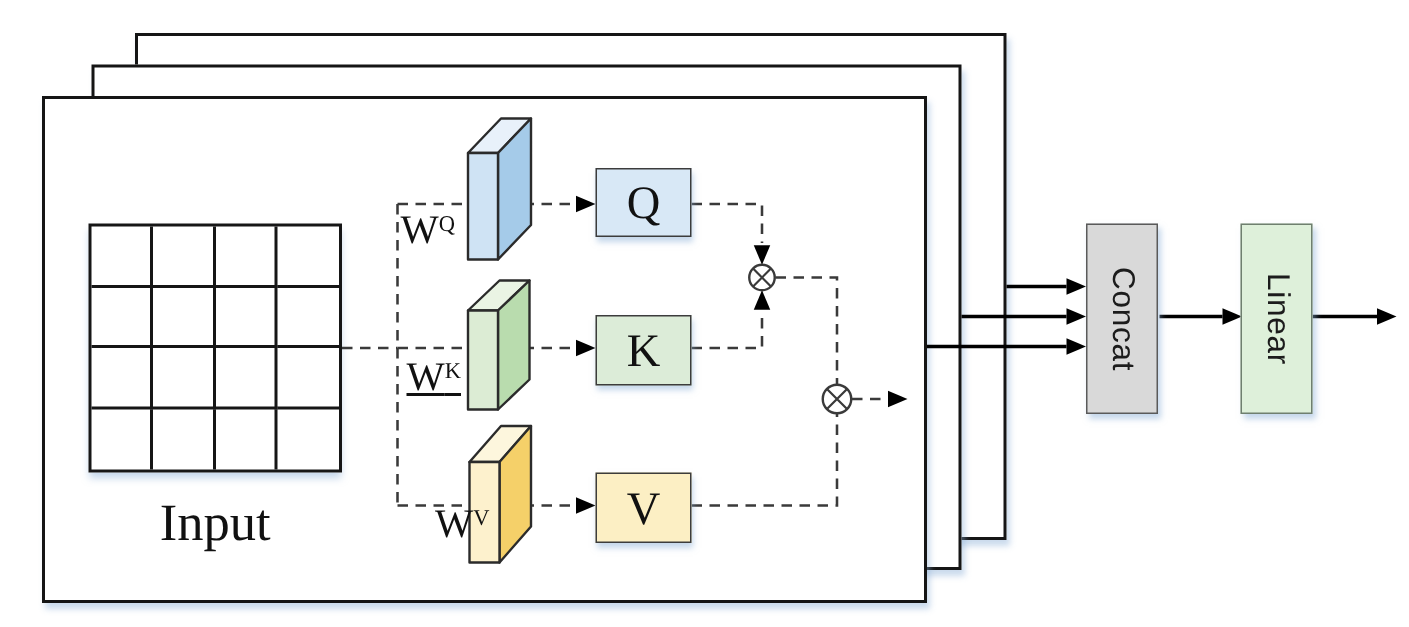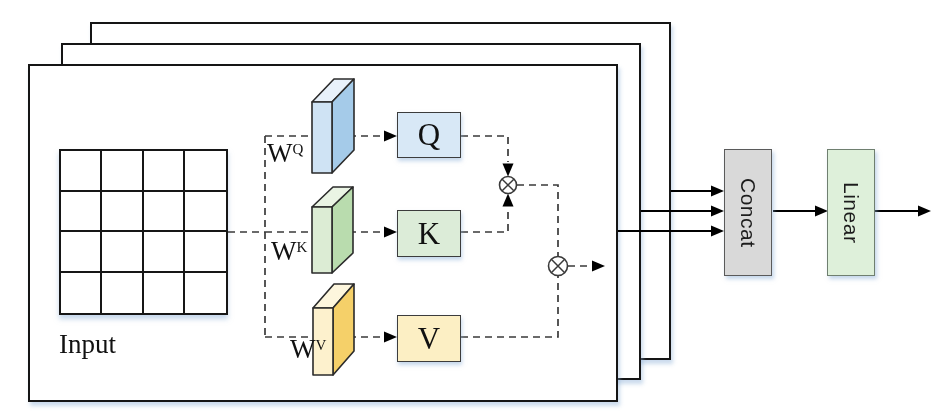--- a/index.html
+++ b/index.html
@@ -12,27 +12,27 @@
   #layer-front{left:28px;top:64px;width:590px;height:338px;z-index:3;}
 
   .grid{position:absolute;left:59px;top:149px;width:169px;height:166px;z-index:4;
         display:grid;grid-template-columns:repeat(4,1fr);grid-template-rows:repeat(4,1fr);
         border:2px solid #161616;box-sizing:border-box;background:#fff;
         box-shadow:0 4px 5px rgba(140,175,215,.5);}
   .cell{border-right:2px solid #161616;border-bottom:2px solid #161616;}
   .cell:nth-child(4n){border-right:none;}
   .cell:nth-child(n+13){border-bottom:none;}
 
-  .caption{position:absolute;left:59px;top:329px;width:169px;text-align:left;
-           font-size:27px;color:#111;z-index:4;}
+  .caption{position:absolute;left:59px;top:329px;width:169px;text-align:center;
+           font-size:35px;color:#111;z-index:4;}
 
   .wlabel{position:absolute;z-index:6;font-size:27px;line-height:27px;color:#111;white-space:nowrap;}
   .wlabel sup{font-size:15px;line-height:0;vertical-align:8px;}
   #wq{left:267px;top:140px;}
-  #wk{left:271px;top:238px;}
+  #wk{left:271px;top:238px;text-decoration:underline;}
   #wv{left:272px;top:336px;margin-left:18px;}
 
   .node{position:absolute;z-index:7;display:flex;align-items:center;justify-content:center;
         border:1.8px solid #3c3c3c;box-sizing:border-box;font-size:31px;color:#111;
         box-shadow:1px 3px 4px rgba(140,175,215,.5);}
   #qbox{left:397px;top:112px;width:64px;height:46px;background:#d8e8f6;}
   #kbox{left:397px;top:210px;width:64px;height:47px;background:#dcecd8;}
   #vbox{left:397px;top:315px;width:64px;height:47px;background:#fcefc4;}
 
   .pipe{position:absolute;z-index:7;display:flex;align-items:center;justify-content:center;

